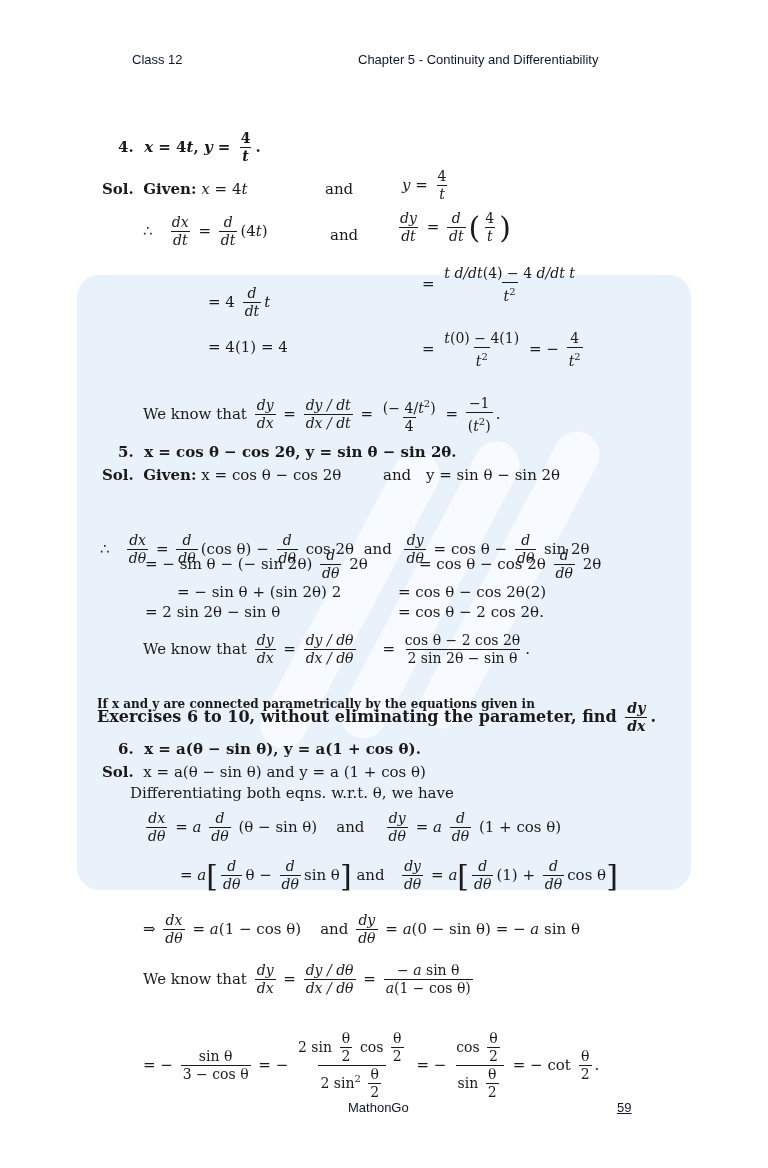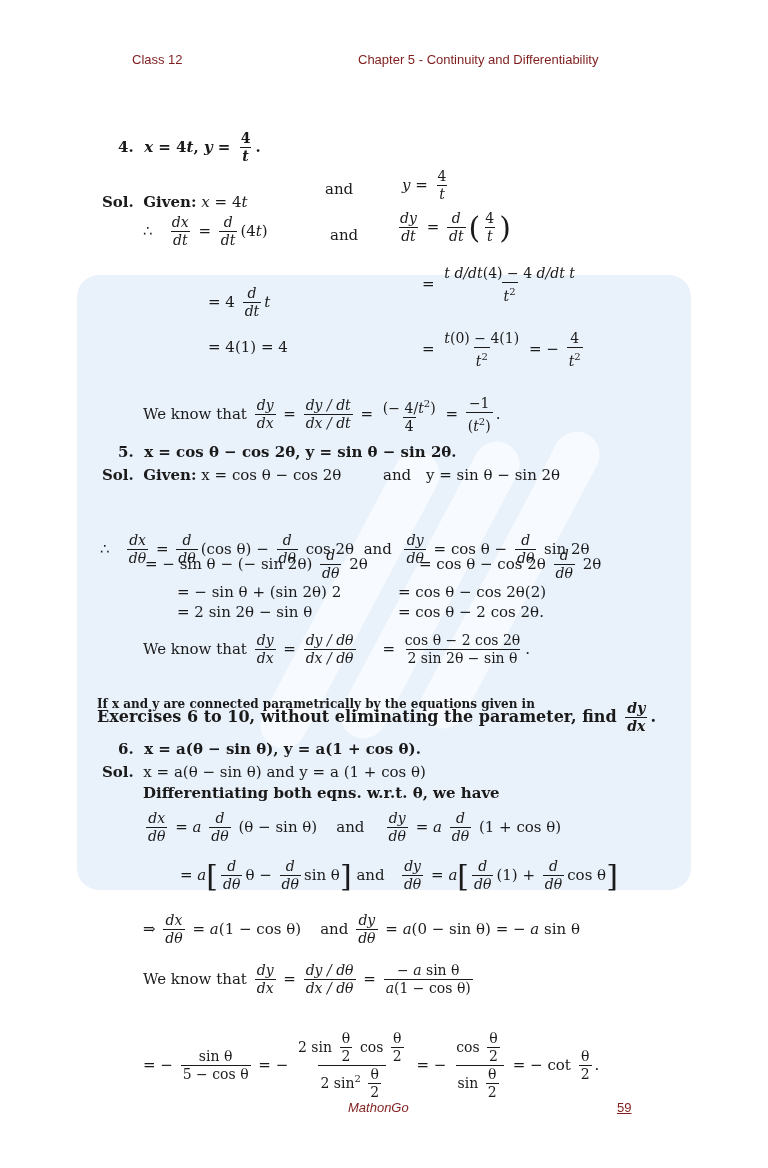--- a/index.html
+++ b/index.html
@@ -1,21 +1,21 @@
 <!DOCTYPE html>
 <html><head>
 <meta charset="utf-8">
 <style>
   html, body { margin: 0; padding: 0; }
   body {
     width: 768px; height: 1168px; position: relative; overflow: hidden;
     background: #ffffff; color: #1a1a1a;
     font-family: "DejaVu Serif", "Liberation Serif", serif;
   }
-  .hdr { position: absolute; font-family: "Liberation Sans", sans-serif; font-size: 13px; color: #7f1d1d; }
+  .hdr { position: absolute; font-family: "Liberation Sans", sans-serif; font-size: 13px; color: #0f172a; }
   .wm {
     position: absolute; left: 77px; top: 275px; width: 614px; height: 615px;
     background: #e9f1fb; border-radius: 22px; overflow: hidden;
   }
   .wm .stripe {
     position: absolute; width: 46px; height: 330px; background: #f7fafe;
     border-radius: 23px; transform: rotate(28deg);
   }
   .ln { position: absolute; white-space: nowrap; font-size: 15px; line-height: 18px; }
   .bold { font-weight: bold; }
@@ -39,21 +39,21 @@
 </div>
 
 <div class="ln bold" style="left:118px;top:130px;">
   <span>4.</span>&nbsp; <span class="it">x</span> = 4<span class="it">t</span>, <span class="it">y</span> =
   <span class="frac">
       <span class="num">4</span>
       <span class="den it">t</span>
     </span>.
 </div>
 
-<div class="ln" style="left:102px;top:180px;margin-top:13px;">
+<div class="ln" style="left:102px;top:180px;">
   <span class="bold">Sol.</span>&nbsp; <span class="bold">Given:</span>
   <span class="it">x</span> = 4<span class="it">t</span>
 </div>
 <div class="ln" style="left:325px;top:180px;">and</div>
 <div class="ln" style="left:402px;top:168px;">
   <span class="it">y</span> = <span class="frac">
       <span class="num">4</span>
       <span class="den it">t</span>
     </span>
 </div>
@@ -167,21 +167,21 @@
     </span> 2θ
 </div>
 <div class="ln" style="left:419px;top:547px;">
   = cos θ − cos 2θ <span class="frac it">
       <span class="num">d</span>
       <span class="den">dθ</span>
     </span> 2θ
 </div>
 <div class="ln" style="left:145px;top:583px;margin-left:32px;">= − sin θ + (sin 2θ) 2</div>
 <div class="ln" style="left:398px;top:583px;text-align:right;">= cos θ − cos 2θ(2)</div>
-<div class="ln" style="left:145px;top:603px;margin-left:32px;">= 2 sin 2θ − sin θ</div>
+<div class="ln" style="left:145px;top:603px;">= 2 sin 2θ − sin θ</div>
 <div class="ln" style="left:398px;top:603px;">= cos θ − 2 cos 2θ.</div>
 
 <div class="ln" style="left:143px;top:632px;">
   <span>We know that</span>
   <span class="frac it">
       <span class="num">dy</span>
       <span class="den">dx</span>
     </span> =
   <span class="frac it">
       <span class="num">dy / dθ</span>
@@ -201,21 +201,21 @@
       <span class="den">dx</span>
     </span>.
 </div>
 
 <div class="ln bold" style="left:118px;top:740px;">
   <span>6.</span>&nbsp; <span>x = a(θ − sin θ), y = a(1 + cos θ).</span>
 </div>
 <div class="ln" style="left:102px;top:763px;">
   <span class="bold">Sol.</span>&nbsp; <span>x = a(θ − sin θ)   and   y = a (1 + cos θ)</span>
 </div>
-<div class="ln" style="left:143px;top:784px;font-weight:bold;">Differentiating both eqns. w.r.t. θ, we have</div>
+<div class="ln" style="left:130px;top:784px;">Differentiating both eqns. w.r.t. θ, we have</div>
 
 <div class="ln" style="left:143px;top:810px;">
   <span class="frac it">
       <span class="num">dx</span>
       <span class="den">dθ</span>
     </span> = <span class="it">a</span>
   <span class="frac it">
       <span class="num">d</span>
       <span class="den">dθ</span>
     </span> (θ − sin θ) &nbsp;&nbsp; and &nbsp;&nbsp;
@@ -274,21 +274,21 @@
     </span> =
   <span class="frac">
       <span class="num">− <span class="it">a</span> sin θ</span>
       <span class="den"><span class="it">a</span>(1 − cos θ)</span>
     </span>
 </div>
 
 <div class="ln" style="left:143px;top:1030px;">
   = − <span class="frac">
       <span class="num">sin θ</span>
-      <span class="den">5 − cos θ</span>
+      <span class="den">3 − cos θ</span>
     </span> = −
   <span class="frac">
       <span class="num">2 sin <span class="frac">
           <span class="num">θ</span>
           <span class="den">2</span>
         </span> cos <span class="frac">
           <span class="num">θ</span>
           <span class="den">2</span>
         </span></span>
       <span class="den">2 sin<sup>2</sup> <span class="frac">
@@ -305,14 +305,14 @@
           <span class="num">θ</span>
           <span class="den">2</span>
         </span></span>
     </span> = − cot
   <span class="frac">
       <span class="num">θ</span>
       <span class="den">2</span>
     </span>.
 </div>
 
-<div class="hdr" style="left:348px;top:1100px;font-style:italic;">MathonGo</div>
+<div class="hdr" style="left:348px;top:1100px;">MathonGo</div>
 <div class="hdr" style="left:617px;top:1100px;text-decoration:underline;">59</div>
 
 </body></html>

